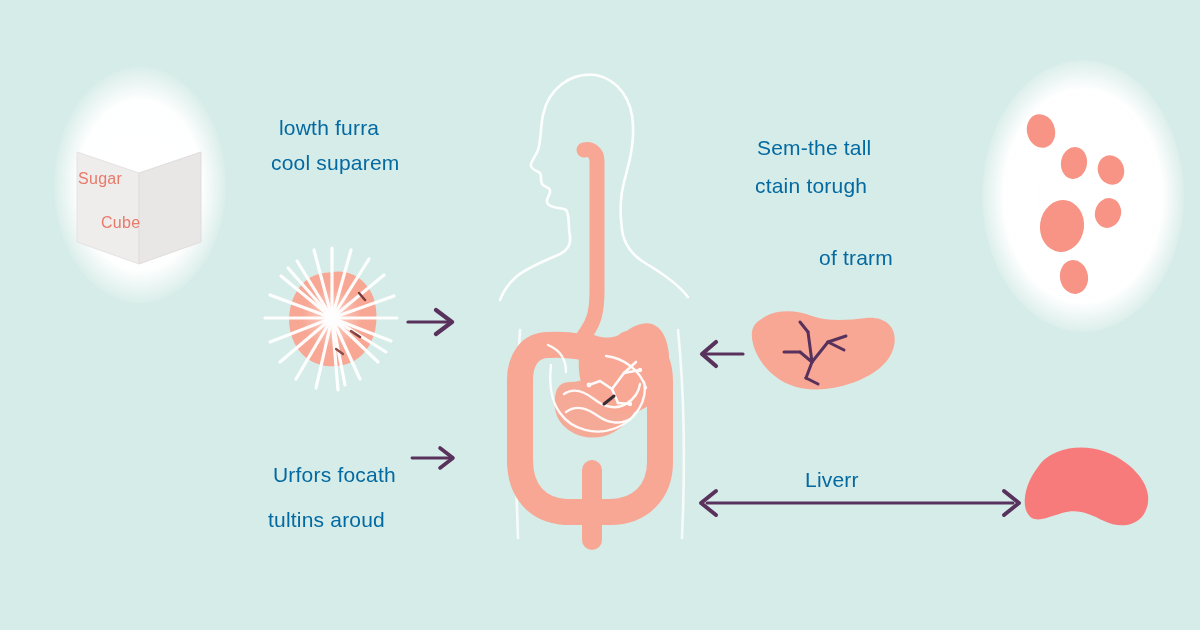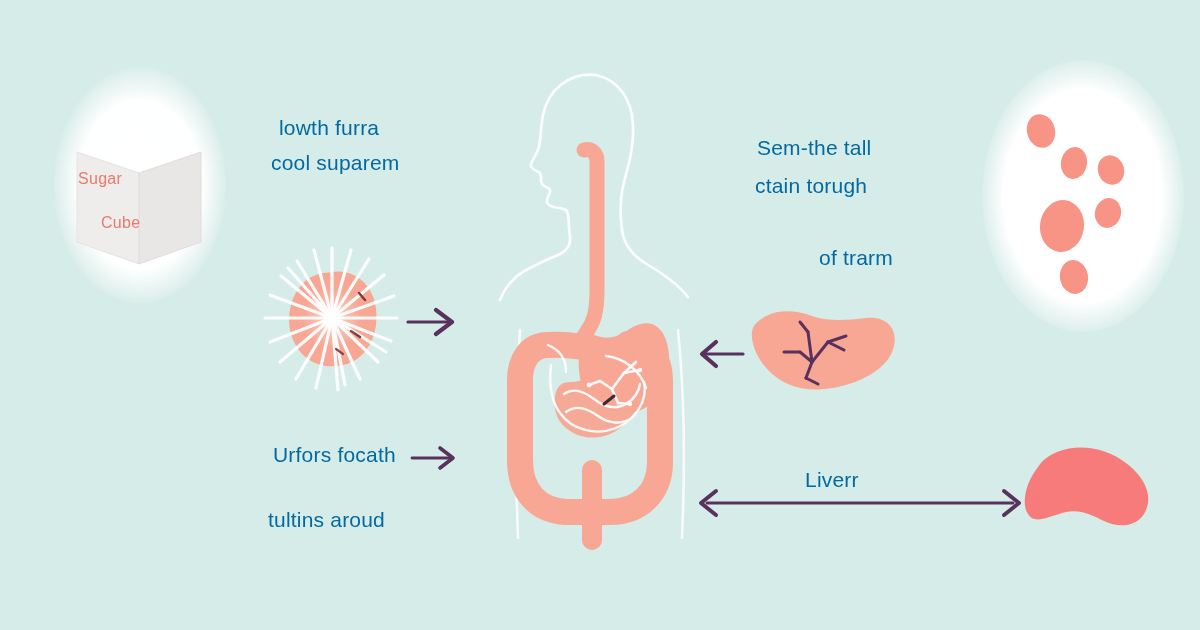--- a/index.html
+++ b/index.html
@@ -287,21 +287,21 @@
     </g>
 
   </svg>
 
   <div class="cube-text" style="left:78px; top:170px;">Sugar</div>
   <div class="cube-text" style="left:101px; top:214px;">Cube</div>
 
   <div class="label" style="left:279px; top:110px;">lowth furra</div>
   <div class="label" style="left:271px; top:145px;text-align:center;">cool suparem</div>
 
-  <div class="label" style="left:273px; top:437px;text-align:right;">Urfors focath</div>
+  <div class="label" style="left:273px; top:457px;text-align:right;">Urfors focath</div>
   <div class="label" style="left:268px; top:487px;margin-top:15px;">tultins aroud</div>
 
   <div class="label" style="left:757px; top:130px;">Sem-the tall</div>
   <div class="label" style="left:755px; top:168px;">ctain torugh</div>
 
   <div class="label" style="left:775px; top:240px;margin-left:44px;">of trarm</div>
 
   <div class="label" style="left:757px; top:462px;margin-left:48px;">Liverr</div>
 
 </div>

